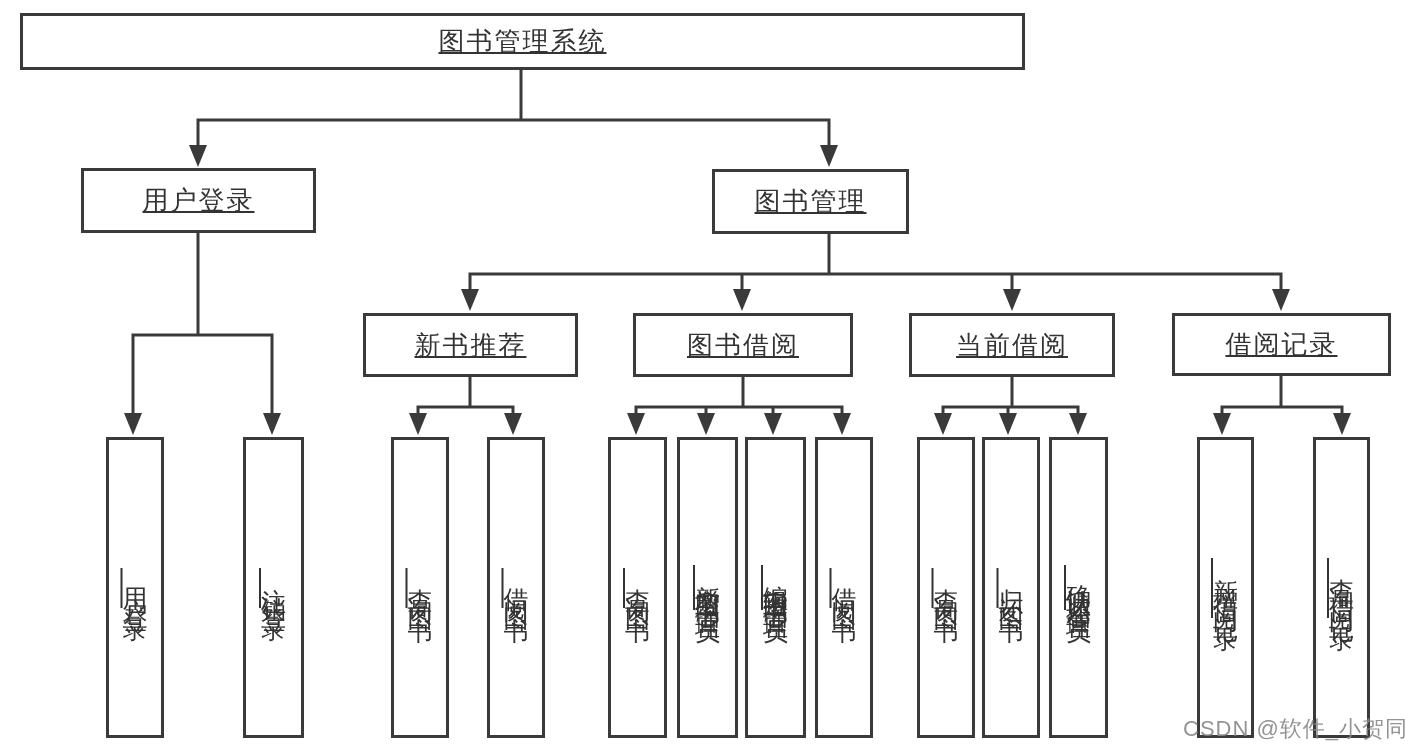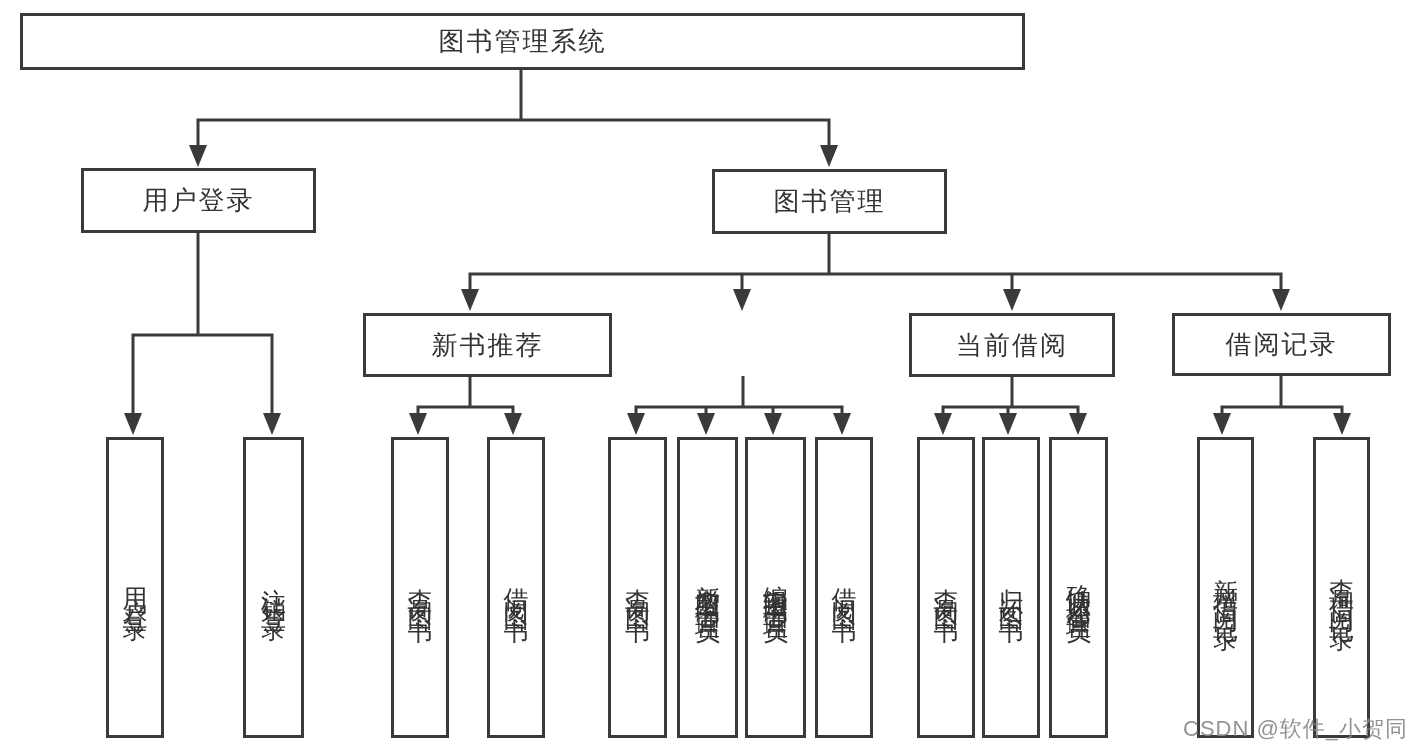--- a/index.html
+++ b/index.html
@@ -24,20 +24,21 @@
     position: absolute;
     box-sizing: border-box;
     border: 3px solid #3a3a3a;
     background: #ffffff;
     display: flex;
     align-items: center;
     justify-content: center;
     color: #333333;
     font-size: 26px;
     z-index: 1;
+    text-decoration: underline;
   }
   .node.h span {
     white-space: nowrap;
     letter-spacing: 2px;
   }
   .node.v span {
     writing-mode: vertical-rl;
     text-orientation: mixed;
     font-size: 25px;
     letter-spacing: 10px;
@@ -109,26 +110,29 @@
     </g>
   </svg>
 
   <div class="node h" style="left:20px; top:13px; width:1005px; height:57px;">
     <span>图书管理系统</span>
   </div>
 
   <div class="node h" style="left:81px; top:168px; width:235px; height:65px;">
     <span>用户登录</span>
   </div>
-  <div class="node h" style="left:712px; top:169px; width:235px; height:65px;">
+  <div class="node h" style="left:712px; top:169px; width:197px; height:65px;">
     <span>图书管理</span>
   </div>
 
-  <div class="node h" style="left:363px; top:313px; width:249px; height:64px;">
+  <div class="node h" style="left:363px; top:313px; width:215px; height:64px;">
     <span>新书推荐</span>
+  </div>
+  <div class="node h" style="left:633px; top:313px; width:220px; height:64px;">
+    <span>图书借阅</span>
   </div>
   <div class="node h" style="left:909px; top:313px; width:206px; height:64px;justify-content:center;">
     <span>当前借阅</span>
   </div>
   <div class="node h" style="left:1172px; top:313px; width:219px; height:63px;">
     <span>借阅记录</span>
   </div>
 
   <div class="node v" style="left:106px; top:437px; width:58px; height:301px;">
     <span>用户登录</span>

